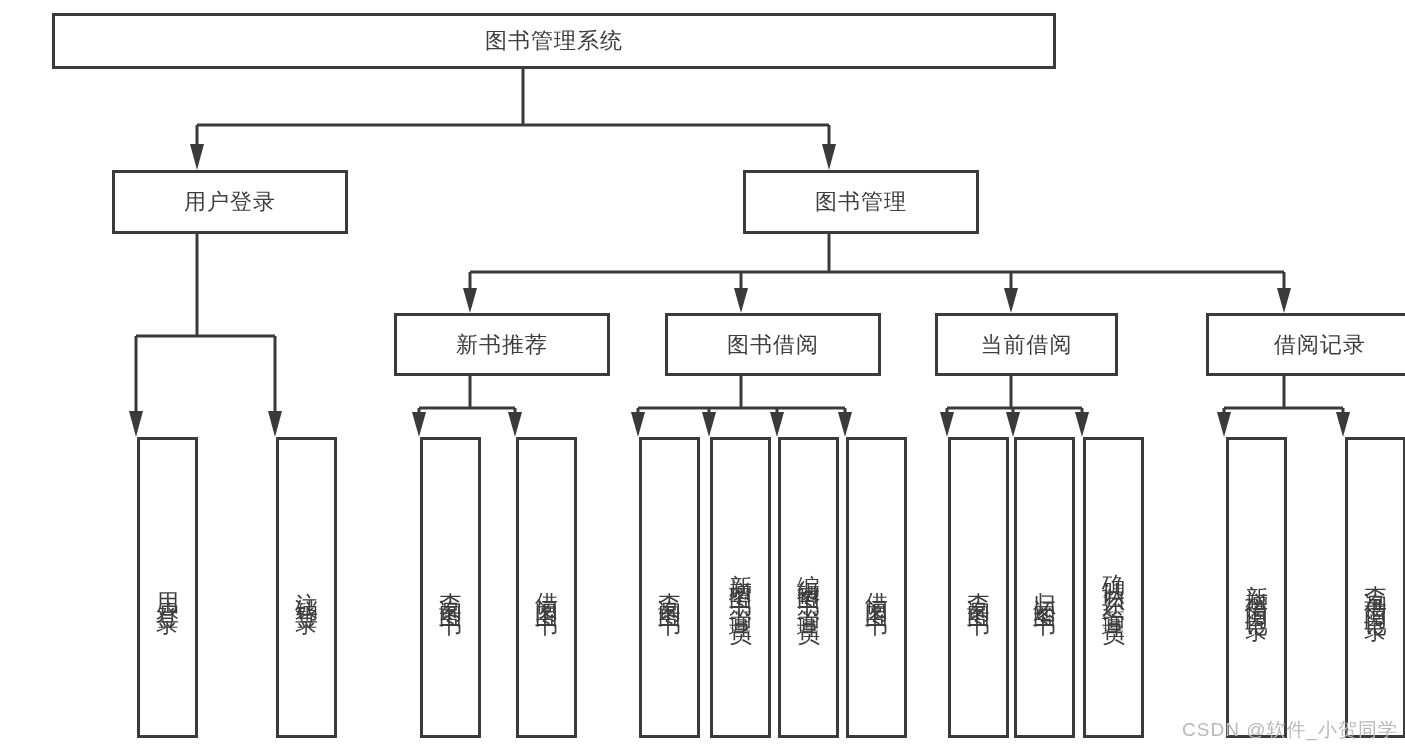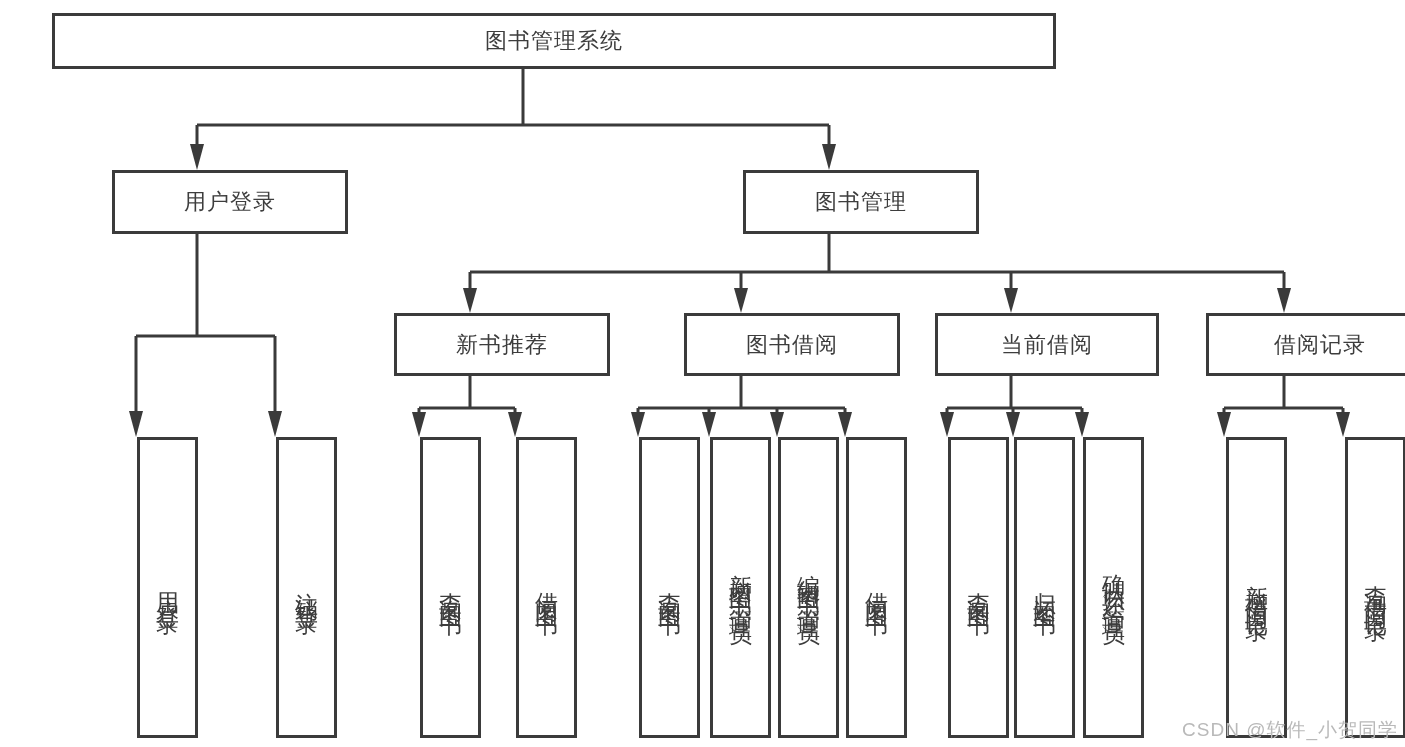--- a/index.html
+++ b/index.html
@@ -111,24 +111,24 @@
   <div class="box hbox" style="left:80px; top:170px; width:236px; height:64px;">
     <span>用户登录</span>
   </div>
   <div class="box hbox" style="left:711px; top:170px; width:236px; height:64px;">
     <span>图书管理</span>
   </div>
 
   <div class="box hbox" style="left:362px; top:313px; width:216px; height:63px;">
     <span>新书推荐</span>
   </div>
-  <div class="box hbox" style="left:652px; top:313px; width:216px; height:63px;">
+  <div class="box hbox" style="left:633px; top:313px; width:216px; height:63px;">
     <span>图书借阅</span>
   </div>
-  <div class="box hbox" style="left:903px; top:313px; width:224px; height:63px;">
+  <div class="box hbox" style="left:903px; top:313px; width:183px; height:63px;">
     <span>当前借阅</span>
   </div>
   <div class="box hbox" style="left:1174px; top:313px; width:228px; height:63px;">
     <span>借阅记录</span>
   </div>
 
   <div class="box vcol" style="left:105px;">
     <span class="vtext">用户登录</span>
   </div>
   <div class="box vcol" style="left:244px;">

